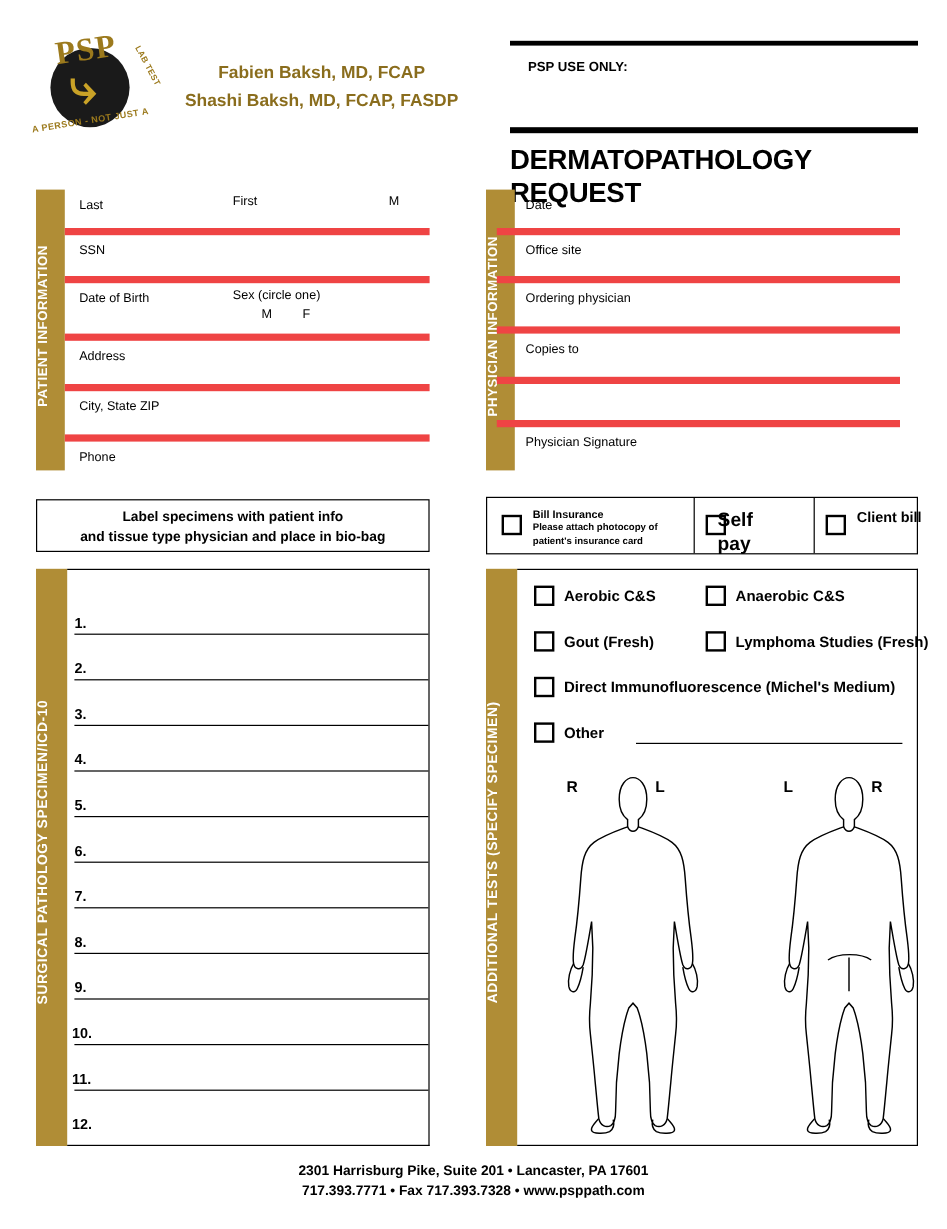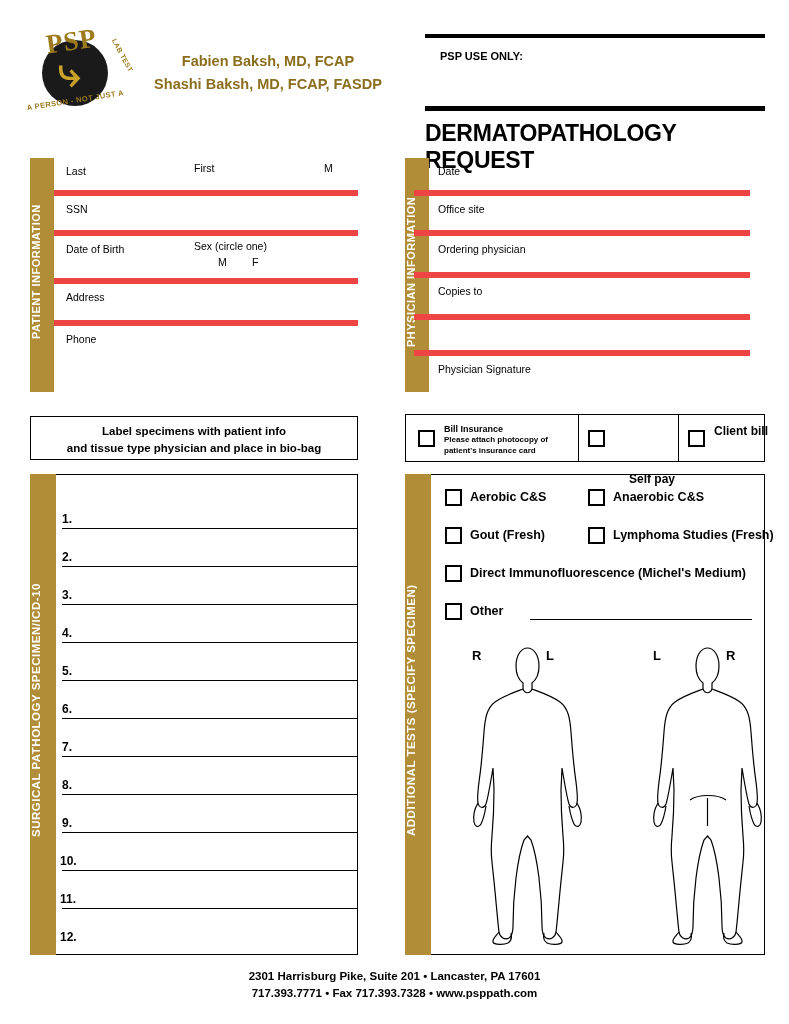--- a/index.html
+++ b/index.html
@@ -155,20 +155,23 @@
     </div>
     <div class="field-row" style="height:48px;">
       <div class="field-label" style="position:absolute; left:6px; top:4px;">Date of Birth</div>
       <div class="sub-label" style="left:140px; top:4px;">Sex (circle one)</div>
       <div class="sub-label" style="left:164px; top:20px; font-weight:normal;">M</div>
       <div class="sub-label" style="left:198px; top:20px; font-weight:normal;">F</div>
     </div>
     <div class="field-row" style="height:42px;">
       <div class="field-label" style="position:absolute; left:6px; top:4px;">Address</div>
     </div>
+    <div class="field-row" style="height:42px;">
+      <div class="field-label" style="position:absolute; left:6px; top:4px;">City, State ZIP</div>
+    </div>
     <div class="field-row" style="height:24px; border-bottom:none;">
       <div class="field-label" style="position:absolute; left:6px; top:4px;">Phone</div>
     </div>
   </div>
 
   <div class="gold-tab" style="left:405px; top:158px; width:24px; height:234px; font-size:11px; padding-top:6px;">PHYSICIAN INFORMATION</div>
 
   <div class="field-box" style="left:414px; top:158px; width:336px;">
     <div class="field-row" style="height:38px;">
       <div class="field-label" style="position:absolute; left:18px; top:4px;">Date</div>
@@ -200,21 +203,21 @@
       <span class="chk-lg"></span>
     </div>
     <div style="position:absolute; left:38px; top:8px; width:128px; font-size:8px; font-weight:bold; line-height:1.35;">
       <div style="font-size:9px;">Bill Insurance</div>
       <div>Please attach photocopy of patient's insurance card</div>
     </div>
     <div style="position:absolute; left:172px; top:0px; width:1px; height:46px; background:#000;"></div>
     <div style="position:absolute; left:182px; top:14px;">
       <span class="chk-lg"></span>
     </div>
-    <div style="position:absolute; left:223px; top:9px; font-size:12px; font-weight:bold; line-height:1.25; width:60px;margin-top:48px;">Self pay</div>
+    <div style="position:absolute; left:192px; top:9px; font-size:16px; font-weight:bold; line-height:1.25; width:60px;">Self pay</div>
     <div style="position:absolute; left:272px; top:0px; width:1px; height:46px; background:#000;"></div>
     <div style="position:absolute; left:282px; top:14px;">
       <span class="chk-lg"></span>
     </div>
     <div style="position:absolute; left:308px; top:9px; font-size:12px; font-weight:bold; line-height:1.25; width:60px;">Client bill</div>
   </div>
 
   <div class="gold-tab" style="left:30px; top:474px; width:26px; height:481px; font-size:11.5px; padding-top:8px;">SURGICAL PATHOLOGY SPECIMEN/ICD-10</div>
   <div style="position:absolute; left:56px; top:474px; width:302px; height:481px; border:1px solid #000; border-left:none;"></div>
 

